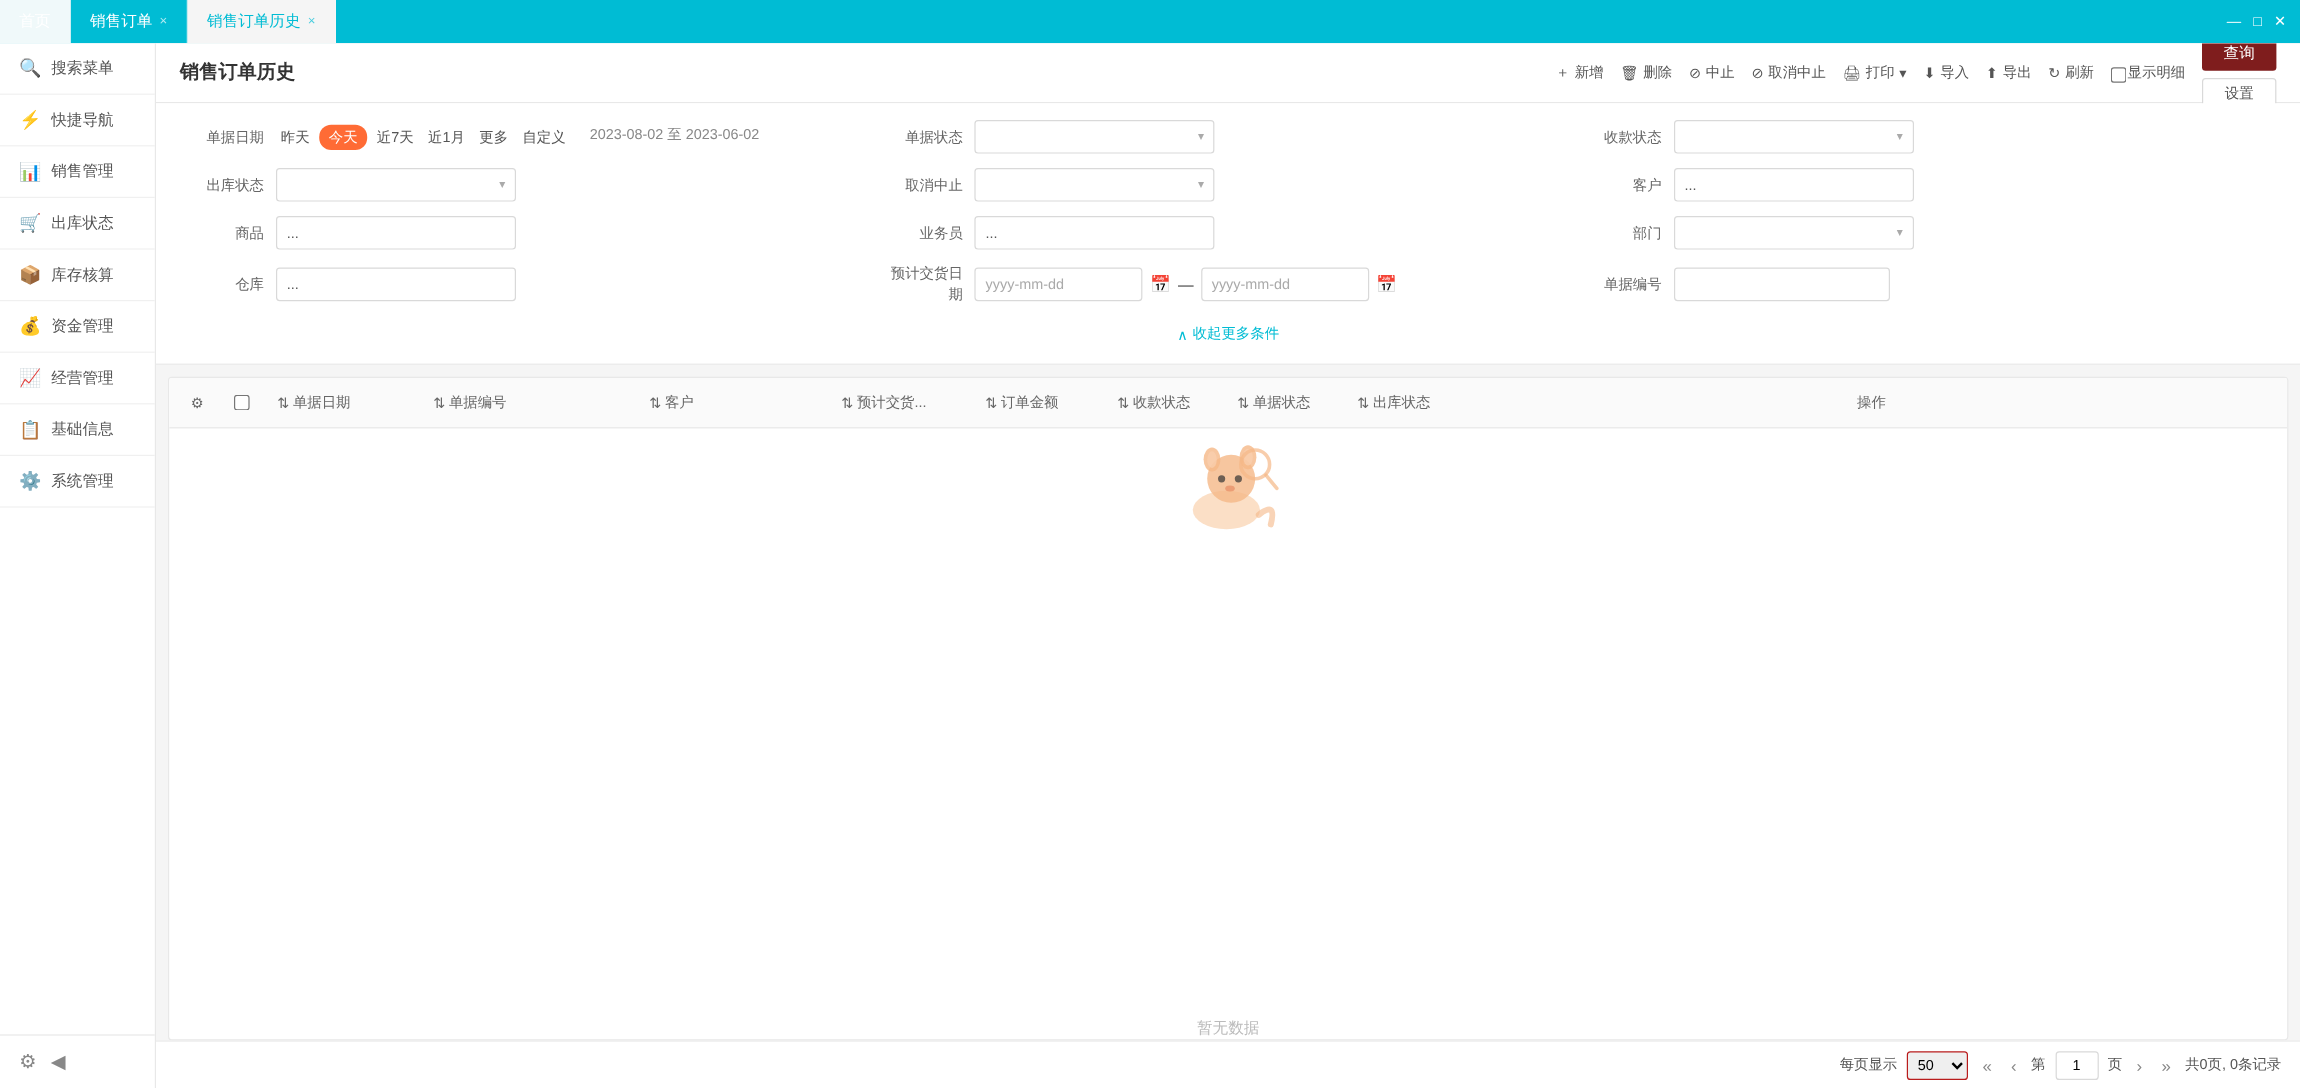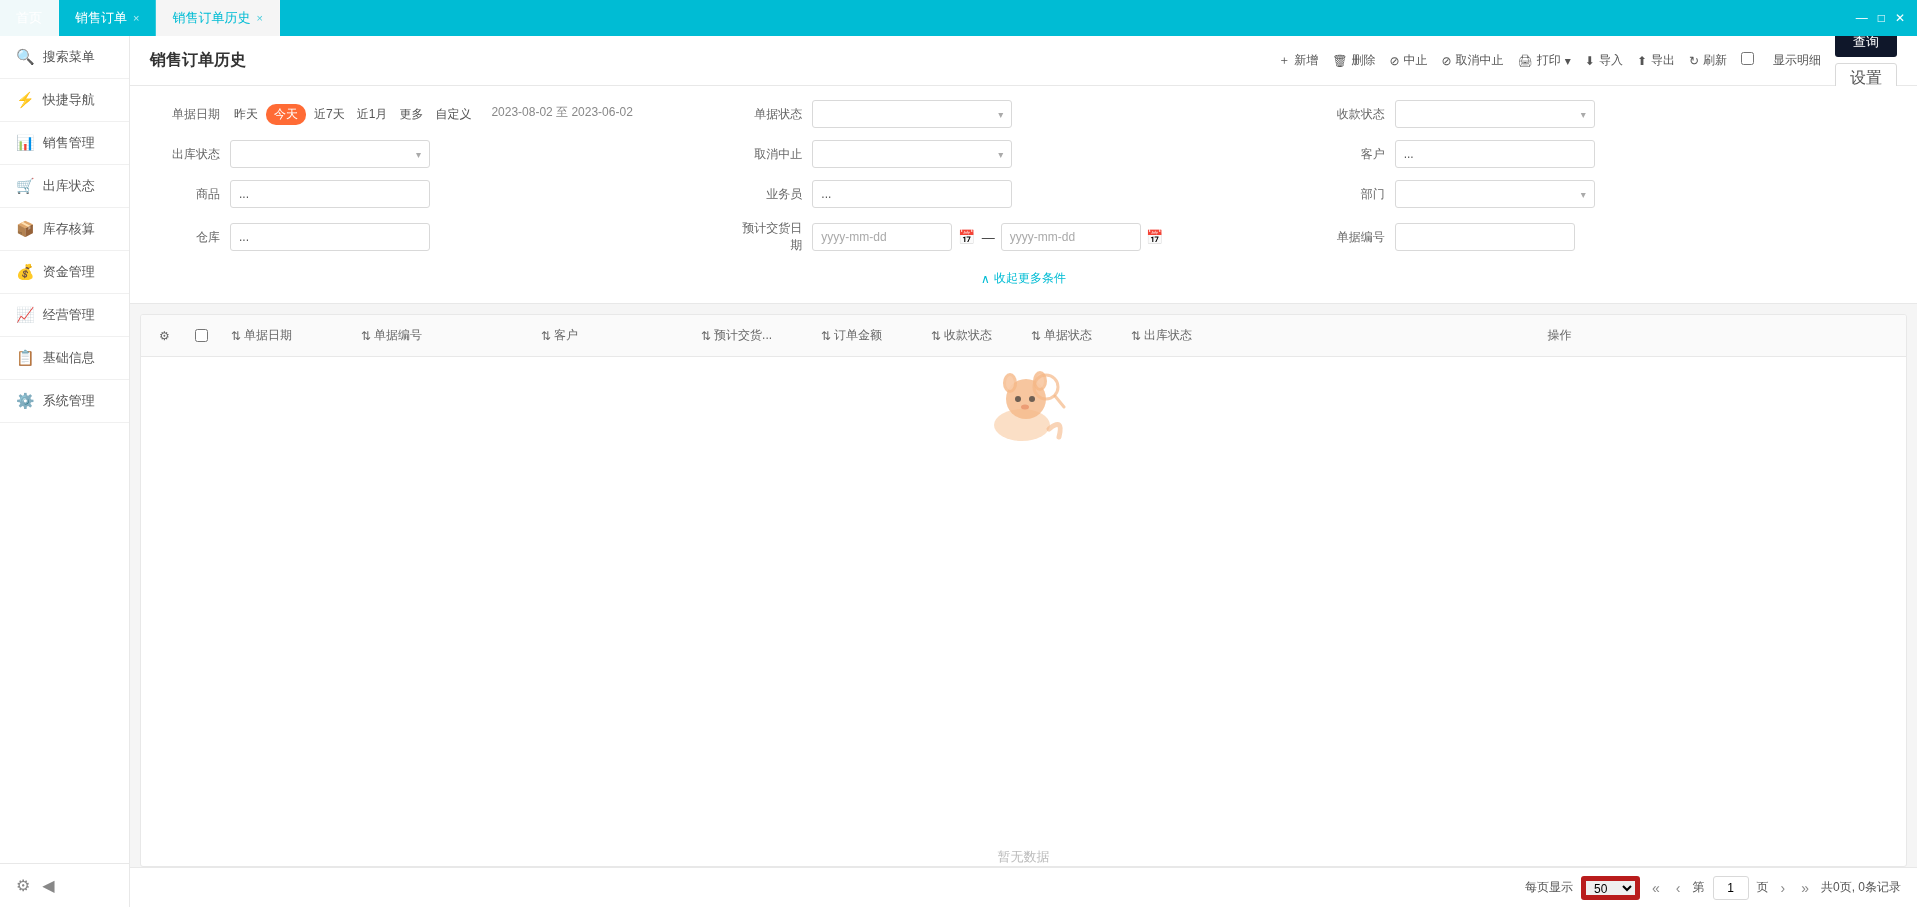--- a/index.html
+++ b/index.html
@@ -25,24 +25,24 @@
     .sidebar-bottom span { cursor: pointer; color: #888; font-size: 16px; }
 
     
     .content { flex: 1; display: flex; flex-direction: column; overflow: hidden; background: #f5f5f5; }
 
     
     .page-header { background: #fff; padding: 0 20px; height: 50px; display: flex; align-items: center; justify-content: space-between; border-bottom: 1px solid #e8e8e8; flex-shrink: 0; }
     .page-title { font-size: 16px; font-weight: bold; color: #333; }
     .toolbar { display: flex; align-items: center; gap: 14px; }
     .toolbar-btn { display: flex; align-items: center; gap: 4px; font-size: 12px; color: #555; cursor: pointer; white-space: nowrap; }
-    .display-detail { display: flex; align-items: flex-start; gap: 19px; font-size: 12px; color: #555; }
+    .display-detail { display: flex; align-items: flex-end; gap: 1px; font-size: 12px; color: #555; }
     .display-detail input[type="checkbox"] { cursor: pointer; }
-    .query-btn { background: #0f172a; color: #fff; border: none; padding: 6px 18px; border-radius: 3px; cursor: pointer; font-size: 13px; text-align: right; }
-    .set-btn { background: #fff; color: #555; border: 1px solid #d9d9d9; padding: 4px 14px; border-radius: 3px; cursor: pointer; font-size: 16px; margin-top: 4px; display: block; }
+    .query-btn { background: #7f1d1d; color: #fff; border: none; padding: 6px 18px; border-radius: 3px; cursor: pointer; font-size: 13px; text-align: right; }
+    .set-btn { background: #fff; color: #555; border: 1px solid #d9d9d9; padding: 4px 14px; border-radius: 3px; cursor: pointer; font-size: 12px; margin-top: 4px; display: block; }
 
     
     .filter-area { background: #fff; padding: 14px 20px 8px; border-bottom: 1px solid #e8e8e8; flex-shrink: 0; }
     .filter-row { display: flex; align-items: center; margin-bottom: 12px; gap: 0; }
     .filter-label { width: 80px; color: #666; font-size: 12px; flex-shrink: 0; text-align: right; padding-right: 10px; }
     .filter-value { flex: 1; display: flex; align-items: flex-start; gap: 8px; }
     .date-btns { display: flex; align-items: center; gap: 4px; }
     .date-btn { font-size: 12px; color: #555; cursor: pointer; padding: 2px 4px; border-radius: 2px; }
     .date-btn.active { background: #ff6b35; color: #fff; border-radius: 10px; padding: 2px 8px; }
     .date-range { font-size: 12px; color: #888; margin-left: 8px; }
@@ -68,21 +68,21 @@
     .th-amount { width: 110px; }
     .th-receipt { width: 100px; }
     .th-status { width: 100px; }
     .th-out { width: 100px; }
     .th-ops { flex: 1; text-align: right; justify-content: center; }
     .empty-area { flex: 1; display: flex; flex-direction: column; align-items: center; justify-content: space-between; gap: 16px; }
     .empty-text { color: #bbb; font-size: 13px; }
 
     
     .pagination { height: 40px; background: #fff; border-top: 1px solid #e8e8e8; display: flex; align-items: center; justify-content: flex-end; padding: 0 16px; gap: 8px; flex-shrink: 0; font-size: 12px; color: #555; }
-    .pagination select { height: 24px; border: 5px solid #b91c1c; border-radius: 3px; font-size: 12px; padding: 0 4px; }
+    .pagination select { height: 24px; border: 1px solid #b91c1c; border-radius: 3px; font-size: 12px; padding: 0 4px; }
     .pagination input { width: 36px; height: 24px; border: 1px solid #d9d9d9; border-radius: 3px; text-align: center; font-size: 12px; }
     .page-btn { cursor: pointer; color: #888; padding: 0 4px; font-size: 14px; }
     .home-tab { background: #f0f9fa; }
 
     
     .empty-illustration { width: 100px; height: 90px; position: relative; }
   </style>
 </head>
 <body>
 

